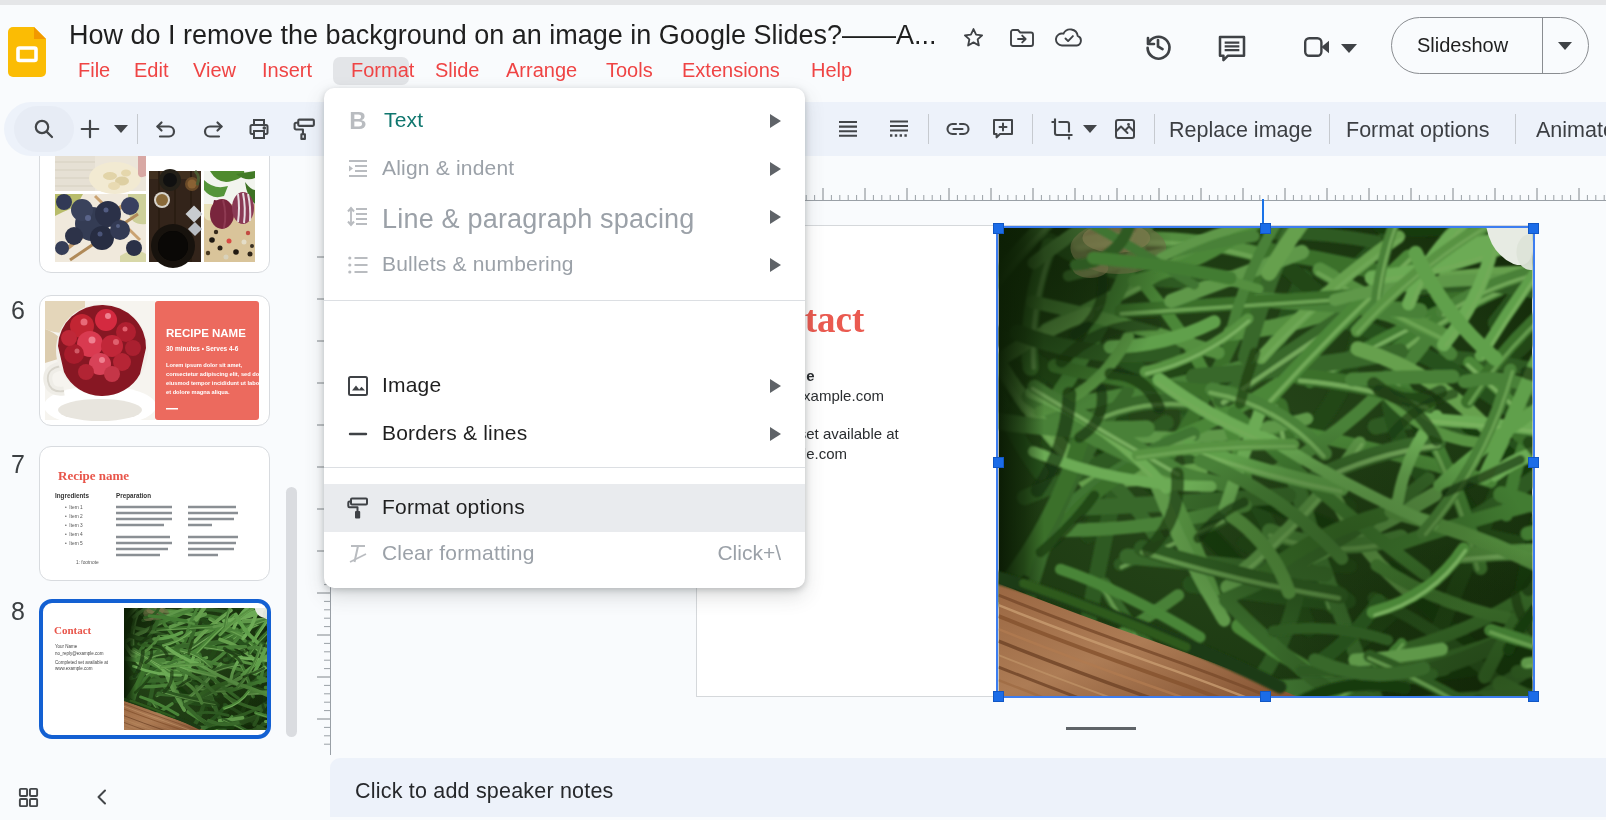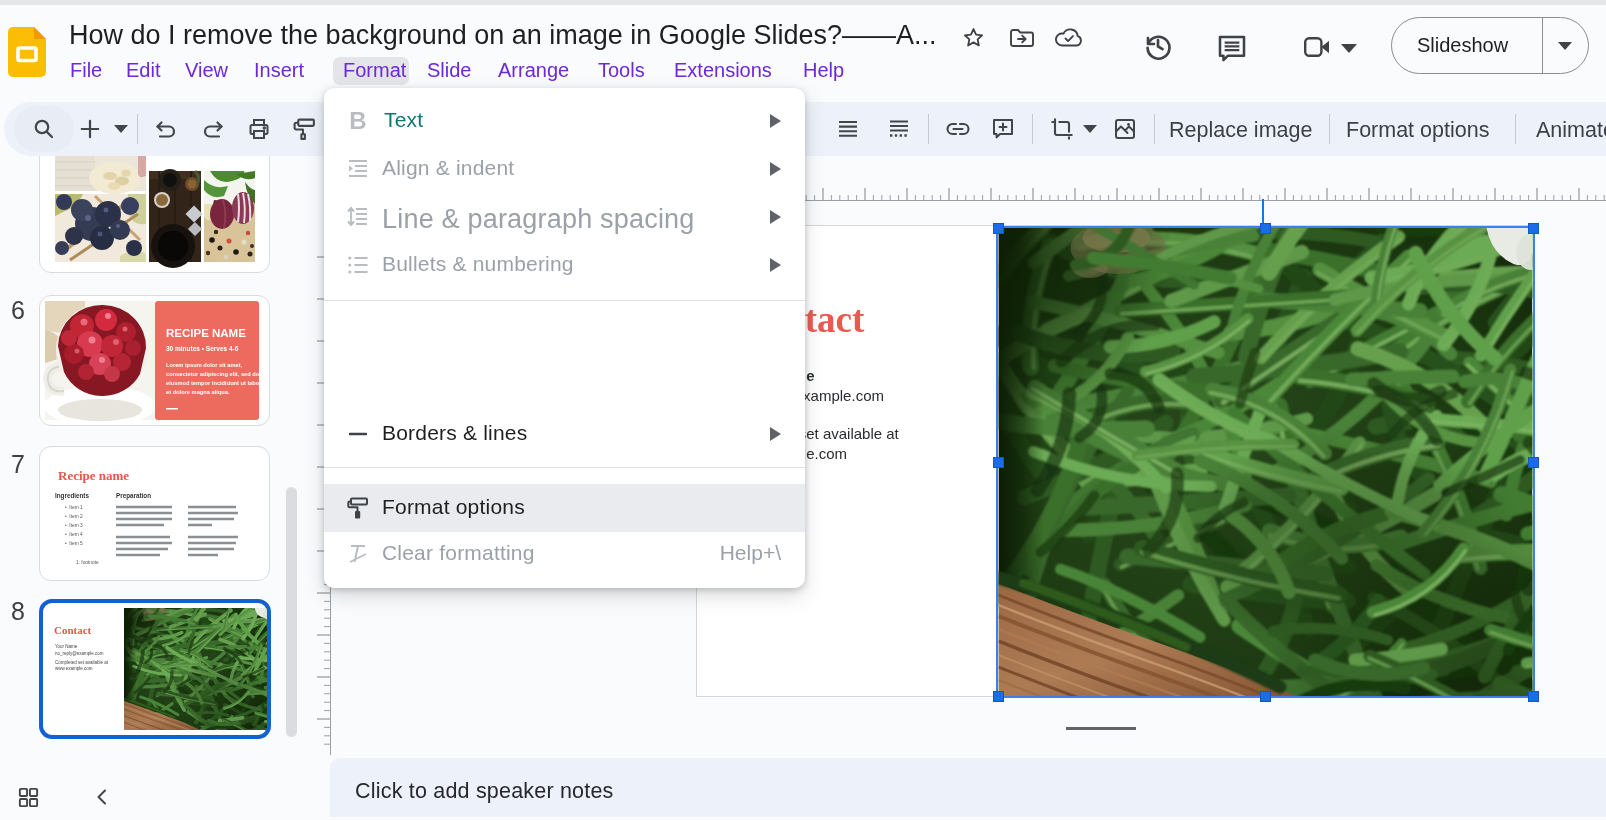--- a/index.html
+++ b/index.html
@@ -10,21 +10,21 @@
 <body>
 <div class="abs" style="left:0;top:0;width:1606px;height:5px;background:#e5e6e8"></div>
 
 <svg class="abs" style="left:8px;top:27px" width="38" height="50" viewBox="0 0 38 50">
 <path d="M5,0 h21 l12,12 v33 a5,5 0 0 1 -5,5 h-28 a5,5 0 0 1 -5,-5 v-40 a5,5 0 0 1 5,-5 z" fill="#fbbc04"></path>
 <path d="M26,0 l12,12 h-12 z" fill="#f29900"></path>
 <rect x="10" y="21" width="18" height="12.5" rx="1.5" fill="none" stroke="#fff" stroke-width="3.6"></rect>
 </svg>
 <div class="abs" style="left:69px;top:20px;font-size:27px;color:#1f1f1f;white-space:nowrap">How do I remove the background on an image in Google Slides?——A...</div>
 <div class="abs" style="left:333px;top:57px;width:76px;height:28px;background:#e3e5e8;border-radius:7px"></div>
-<div class="abs" style="top:59px;left:0;width:900px;height:26px;font-size:20px;color:#6d28d9">
+<div class="abs" style="top:59px;left:8px;width:900px;height:26px;font-size:20px;color:#ef4444">
 <span class="abs" style="left:70px">File</span>
 <span class="abs" style="left:126px">Edit</span>
 <span class="abs" style="left:185px">View</span>
 <span class="abs" style="left:254px">Insert</span>
 <span class="abs" style="left:343px">Format</span>
 <span class="abs" style="left:427px">Slide</span>
 <span class="abs" style="left:498px">Arrange</span>
 <span class="abs" style="left:598px">Tools</span>
 <span class="abs" style="left:674px">Extensions</span>
 <span class="abs" style="left:803px">Help</span>
@@ -845,20 +845,30 @@
           <path d="M8.5 5 h13 M8.5 12 h13 M8.5 19 h13"></path>
           <circle cx="3.8" cy="5" r="1.6" fill="#b9bcc0" stroke="none"></circle>
           <circle cx="3.8" cy="12" r="1.6" fill="#b9bcc0" stroke="none"></circle>
           <circle cx="3.8" cy="19" r="1.6" fill="#b9bcc0" stroke="none"></circle>
         </svg>
       </div>
       <div class="abs" style="left:58px;top:11px;font-size:21px;color:#9ba1a8;letter-spacing:0.2px">Bullets &amp; numbering</div>
       <div class="abs" style="left:446px;top:17px;width:0;height:0;border-top:7px solid transparent;border-bottom:7px solid transparent;border-left:11px solid #5f6368"></div>
     </div>
 <div class="abs" style="left:0;top:212px;width:481px;height:1px;background:#dcdfe3"></div>
+<div class="abs" style="left:0;top:274px;width:481px;height:48px">
+      <div class="abs" style="left:22px;top:12px;width:24px;height:24px">
+        <svg width="24" height="24" viewBox="0 0 24 24" fill="none" stroke="#3f4246" stroke-width="2">
+          <rect x="3" y="3" width="18" height="18" rx="1.5"></rect>
+          <path d="M6 16.5 l4 -5 l3.2 4 l2.3 -2.8 l3.5 3.8 z" fill="#3f4246" stroke="none"></path>
+        </svg>
+      </div>
+      <div class="abs" style="left:58px;top:11px;font-size:21px;color:#1f1f1f;letter-spacing:0.2px">Image</div>
+      <div class="abs" style="left:446px;top:17px;width:0;height:0;border-top:7px solid transparent;border-bottom:7px solid transparent;border-left:11px solid #5f6368"></div>
+    </div>
 <div class="abs" style="left:0;top:322px;width:458px;height:48px">
       <div class="abs" style="left:22px;top:12px;width:24px;height:24px">
         <svg width="24" height="24" viewBox="0 0 24 24" stroke="#3f4246" stroke-width="2.4" stroke-linecap="round">
           <path d="M4 12 H20"></path>
         </svg>
       </div>
       <div class="abs" style="left:58px;top:11px;font-size:21px;color:#1f1f1f;letter-spacing:0.2px">Borders &amp; lines</div>
       <div class="abs" style="left:446px;top:17px;width:0;height:0;border-top:7px solid transparent;border-bottom:7px solid transparent;border-left:11px solid #5f6368"></div>
     </div>
 <div class="abs" style="left:0;top:379px;width:481px;height:1px;background:#dcdfe3"></div>
@@ -873,14 +883,14 @@
       <div class="abs" style="left:58px;top:11px;font-size:21px;color:#1f1f1f;letter-spacing:0.2px">Format options</div>
     </div>
 <div class="abs" style="left:0;top:442px;width:481px;height:48px">
       <div class="abs" style="left:22px;top:12px;width:24px;height:24px">
         <svg width="24" height="24" viewBox="0 0 24 24" fill="none" stroke="#b9bcc0" stroke-width="2">
           <path d="M5 4 H19 M12 4 L8.5 20"></path>
           <path d="M4 20 L20 12" stroke-width="1.8"></path>
         </svg>
       </div>
       <div class="abs" style="left:58px;top:11px;font-size:21px;color:#9ba1a8;letter-spacing:0.2px">Clear formatting</div>
-      <div class="abs" style="right:24px;top:11px;font-size:21px;color:#9ba1a8">Help+\</div>
+      <div class="abs" style="right:24px;top:11px;font-size:21px;color:#9ba1a8">Click+\</div>
     </div>
 </div>
 </body></html>

